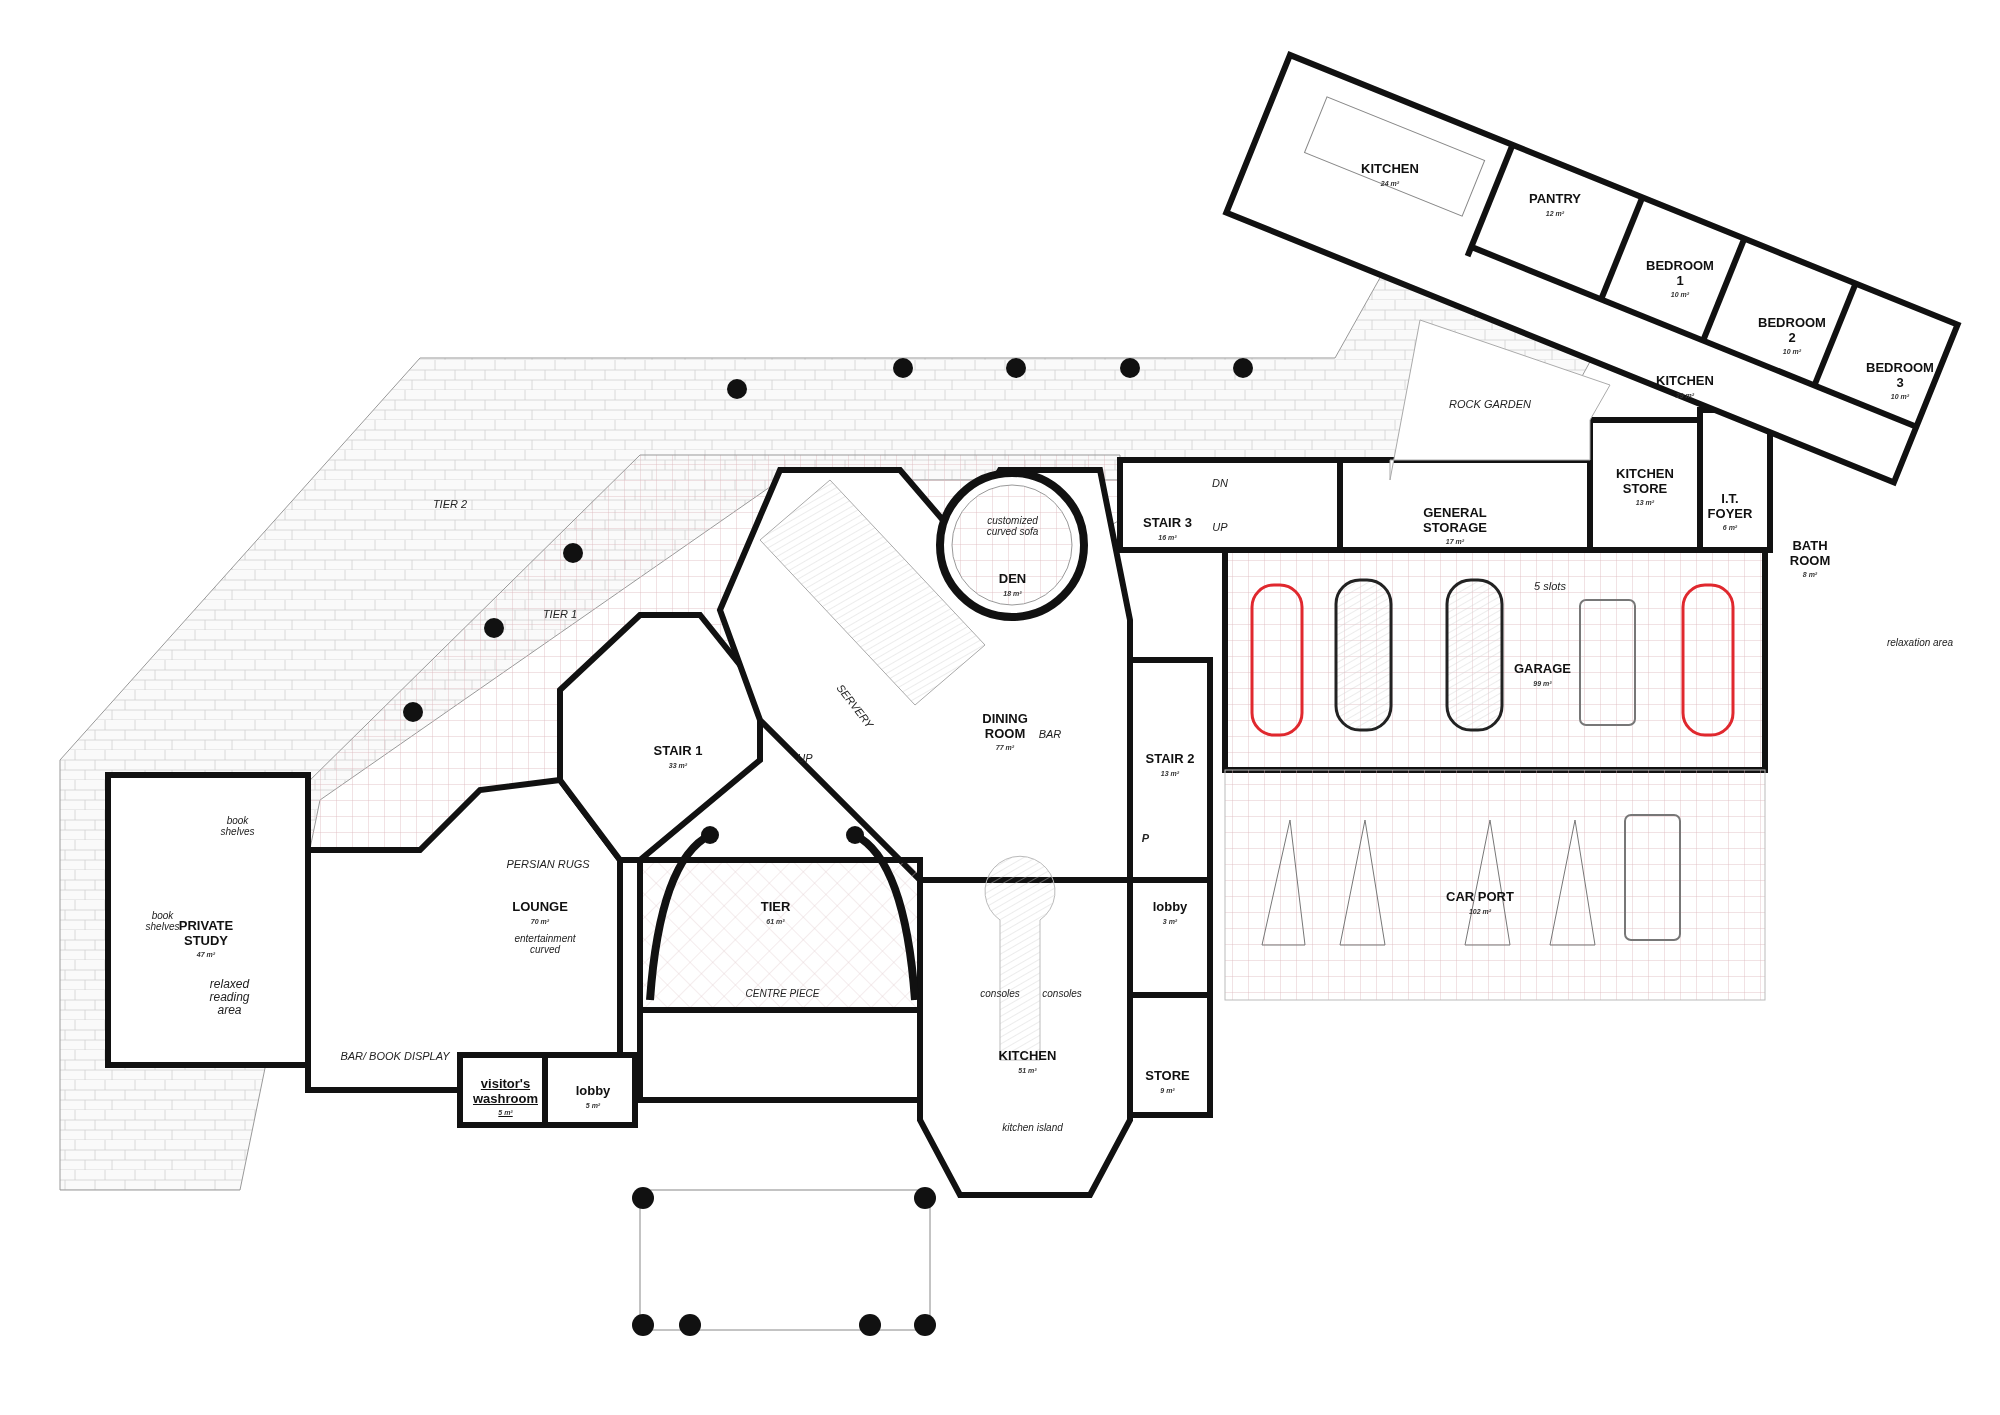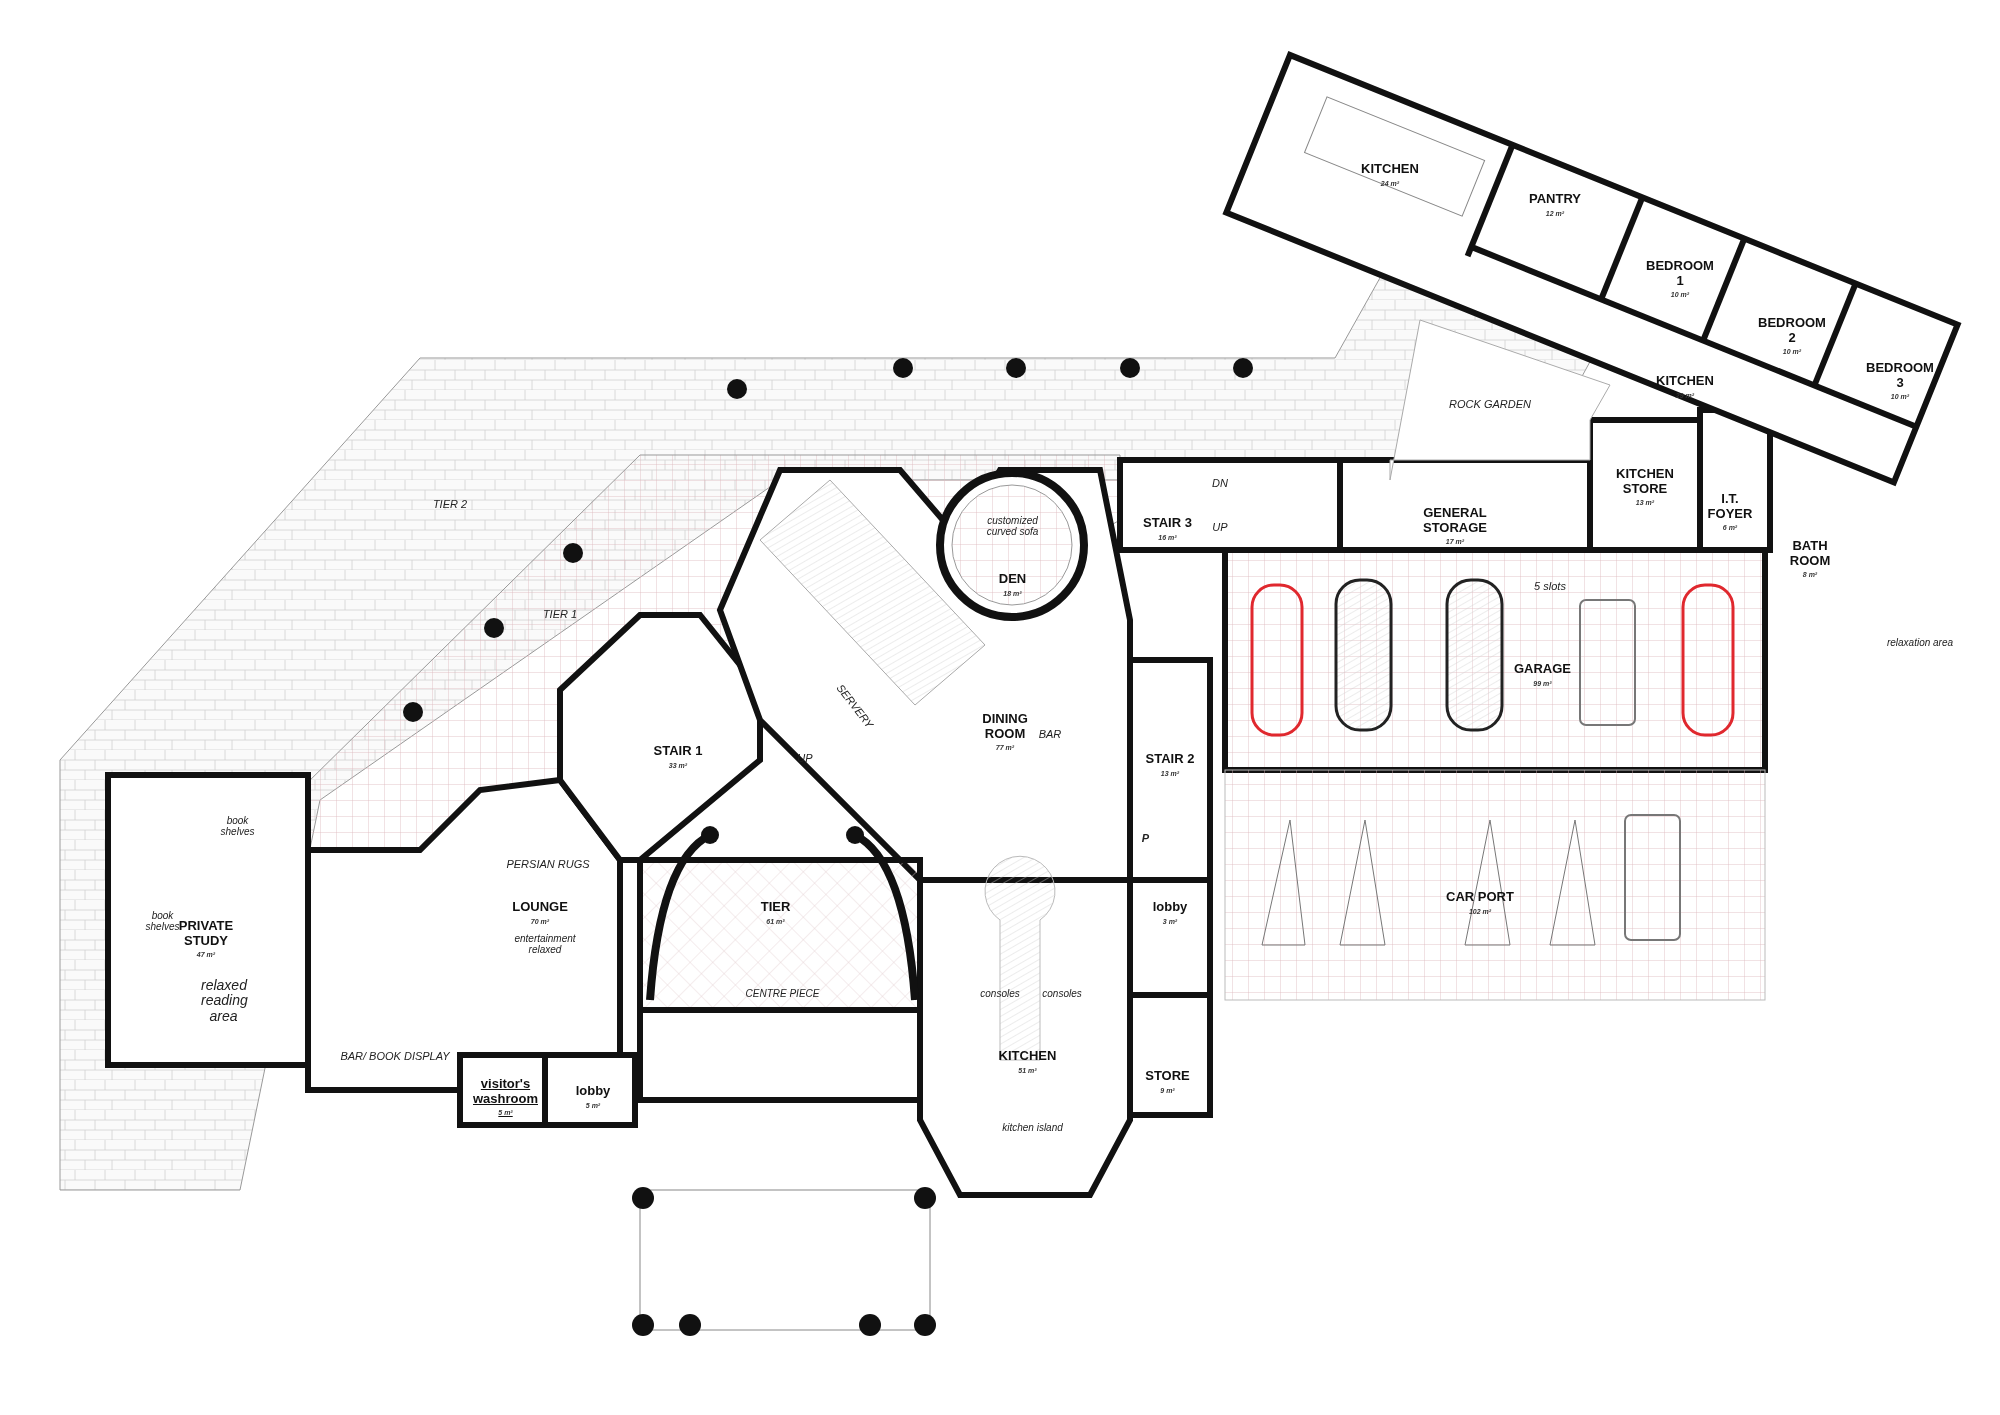--- a/index.html
+++ b/index.html
@@ -201,25 +201,25 @@
 <div class="lbl note" style="left:1030px;top:728px;width:40px;">BAR</div>
 <div class="lbl note" style="left:1205px;top:477px;width:30px;">DN</div>
 <div class="lbl note" style="left:1205px;top:521px;width:30px;">UP</div>
 <div class="lbl note" style="left:790px;top:752px;width:30px;">UP</div>
 <div class="lbl note" style="left:1138px;top:832px;width:15px;font-weight:bold;">P</div>
 <div class="lbl note" style="left:1525px;top:580px;width:50px;">5 slots</div>
 <div class="lbl note" style="left:975px;top:515px;width:75px;font-size:10px;">customized
 curved sofa</div>
 <div class="lbl note" style="left:495px;top:858px;width:90px;margin-left:8px;">PERSIAN RUGS</div>
 <div class="lbl note" style="left:505px;top:933px;width:80px;font-size:10px;">entertainment
-relaxed</div>
+curved</div>
 <div class="lbl note" style="left:735px;top:988px;width:95px;font-size:10px;">CENTRE PIECE</div>
 <div class="lbl note" style="left:975px;top:988px;width:50px;font-size:10px;">consoles</div>
 <div class="lbl note" style="left:1037px;top:988px;width:50px;font-size:10px;">consoles</div>
 <div class="lbl note" style="left:995px;top:1110px;width:75px;font-size:10px;margin-top:12px;">kitchen island</div>
 <div class="lbl note" style="left:215px;top:815px;width:45px;font-size:10px;">book
 shelves</div>
 <div class="lbl note" style="left:140px;top:910px;width:45px;font-size:10px;">book
 shelves</div>
-<div class="lbl note" style="left:201px;top:978px;width:45px;font-size:14px;">relaxed
+<div class="lbl note" style="left:207px;top:978px;width:45px;font-size:12px;">relaxed
 reading
 area</div>
 <div class="lbl note" style="left:335px;top:1050px;width:120px;font-size:11px;">BAR/ BOOK DISPLAY</div>
 
 </body></html>

